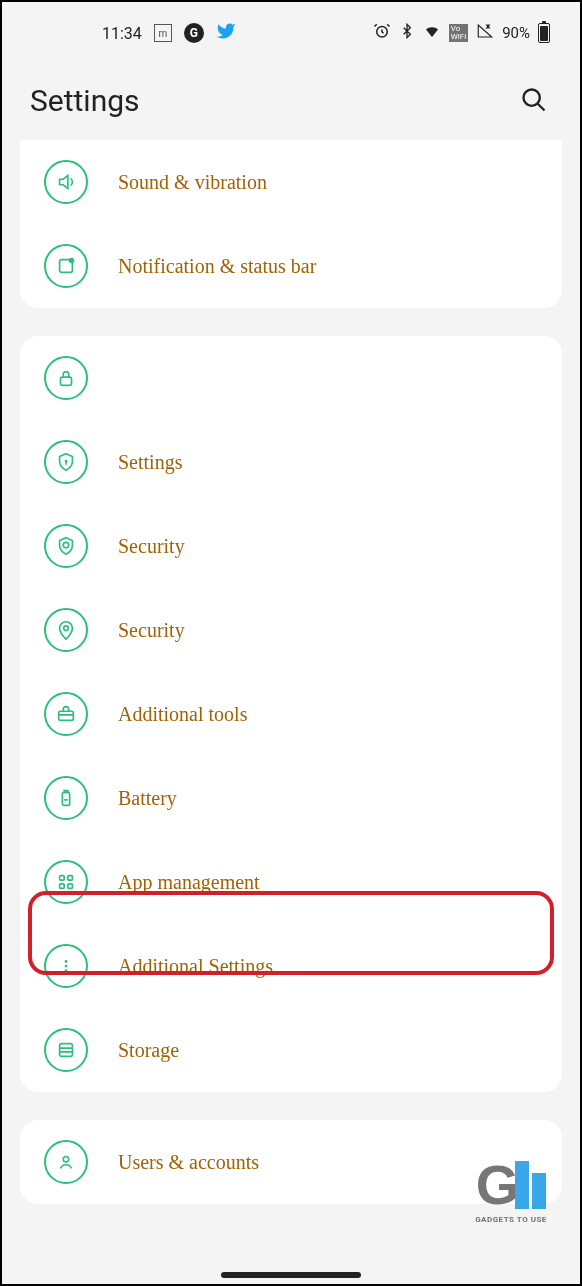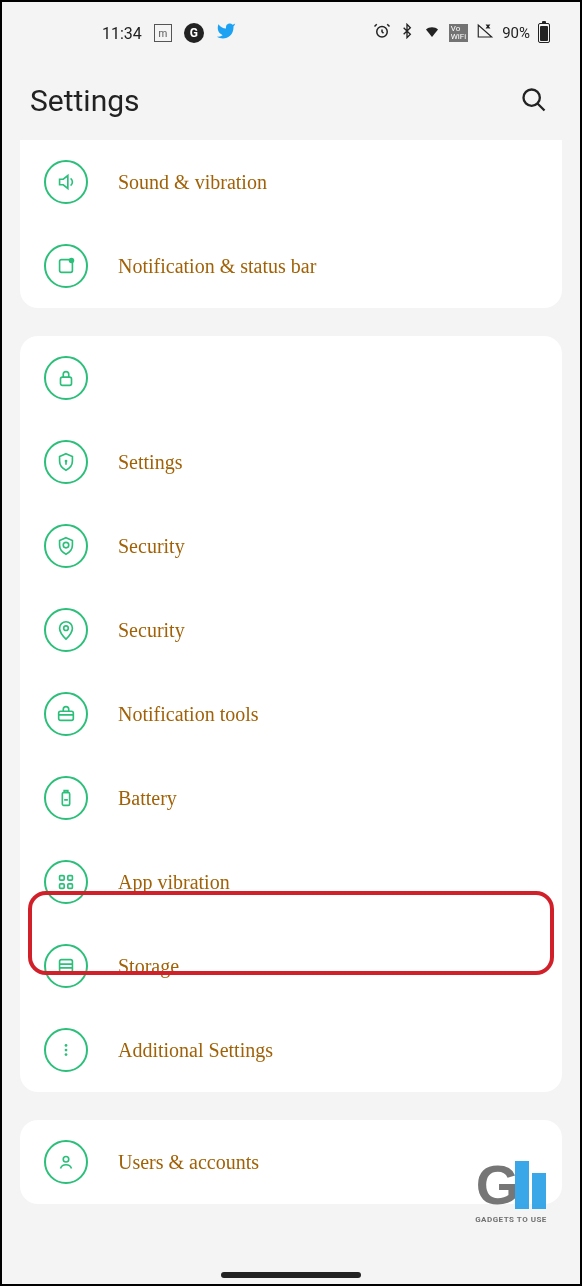--- a/index.html
+++ b/index.html
@@ -221,60 +221,60 @@
         </span>
         <span class="label">Security</span>
       </div>
       <div class="row">
         <span class="icon-wrap">
           <svg viewBox="0 0 24 24">
               <rect x="4" y="9" width="16" height="10" rx="2"></rect>
               <path d="M9 9V7a3 3 0 0 1 6 0v2M4 13h16"></path>
             </svg>
         </span>
-        <span class="label">Notification tools</span>
+        <span class="label">Additional tools</span>
       </div>
       <div class="row">
         <span class="icon-wrap">
           <svg viewBox="0 0 24 24">
               <rect x="8" y="6" width="8" height="14" rx="1.5"></rect>
               <path d="M10 4h4v2h-4zM10 14h4"></path>
             </svg>
         </span>
         <span class="label">Battery</span>
       </div>
       <div class="row">
         <span class="icon-wrap">
           <svg viewBox="0 0 24 24">
               <rect x="5" y="5" width="5" height="5" rx="1"></rect>
               <rect x="14" y="5" width="5" height="5" rx="1"></rect>
               <rect x="5" y="14" width="5" height="5" rx="1"></rect>
               <rect x="14" y="14" width="5" height="5" rx="1"></rect>
             </svg>
         </span>
-        <span class="label">App vibration</span>
-      </div>
-      <div class="row">
-        <span class="icon-wrap">
-          <svg viewBox="0 0 24 24">
-              <rect x="5" y="5" width="14" height="14" rx="2"></rect>
-              <path d="M5 10h14M5 14h14"></path>
-            </svg>
-        </span>
-        <span class="label">Storage</span>
+        <span class="label">App management</span>
       </div>
       <div class="row">
         <span class="icon-wrap">
           <svg viewBox="0 0 24 24">
               <circle cx="12" cy="7" r="1.5" fill="#2bbf7a" stroke="none"></circle>
               <circle cx="12" cy="12" r="1.5" fill="#2bbf7a" stroke="none"></circle>
               <circle cx="12" cy="17" r="1.5" fill="#2bbf7a" stroke="none"></circle>
             </svg>
         </span>
         <span class="label">Additional Settings</span>
+      </div>
+      <div class="row">
+        <span class="icon-wrap">
+          <svg viewBox="0 0 24 24">
+              <rect x="5" y="5" width="14" height="14" rx="2"></rect>
+              <path d="M5 10h14M5 14h14"></path>
+            </svg>
+        </span>
+        <span class="label">Storage</span>
       </div>
     </div>
 
     <div class="card">
       <div class="row">
         <span class="icon-wrap">
           <svg viewBox="0 0 24 24">
               <circle cx="12" cy="9" r="3"></circle>
               <path d="M6 19c1-3 4-4 6-4s5 1 6 4"></path>
             </svg>

